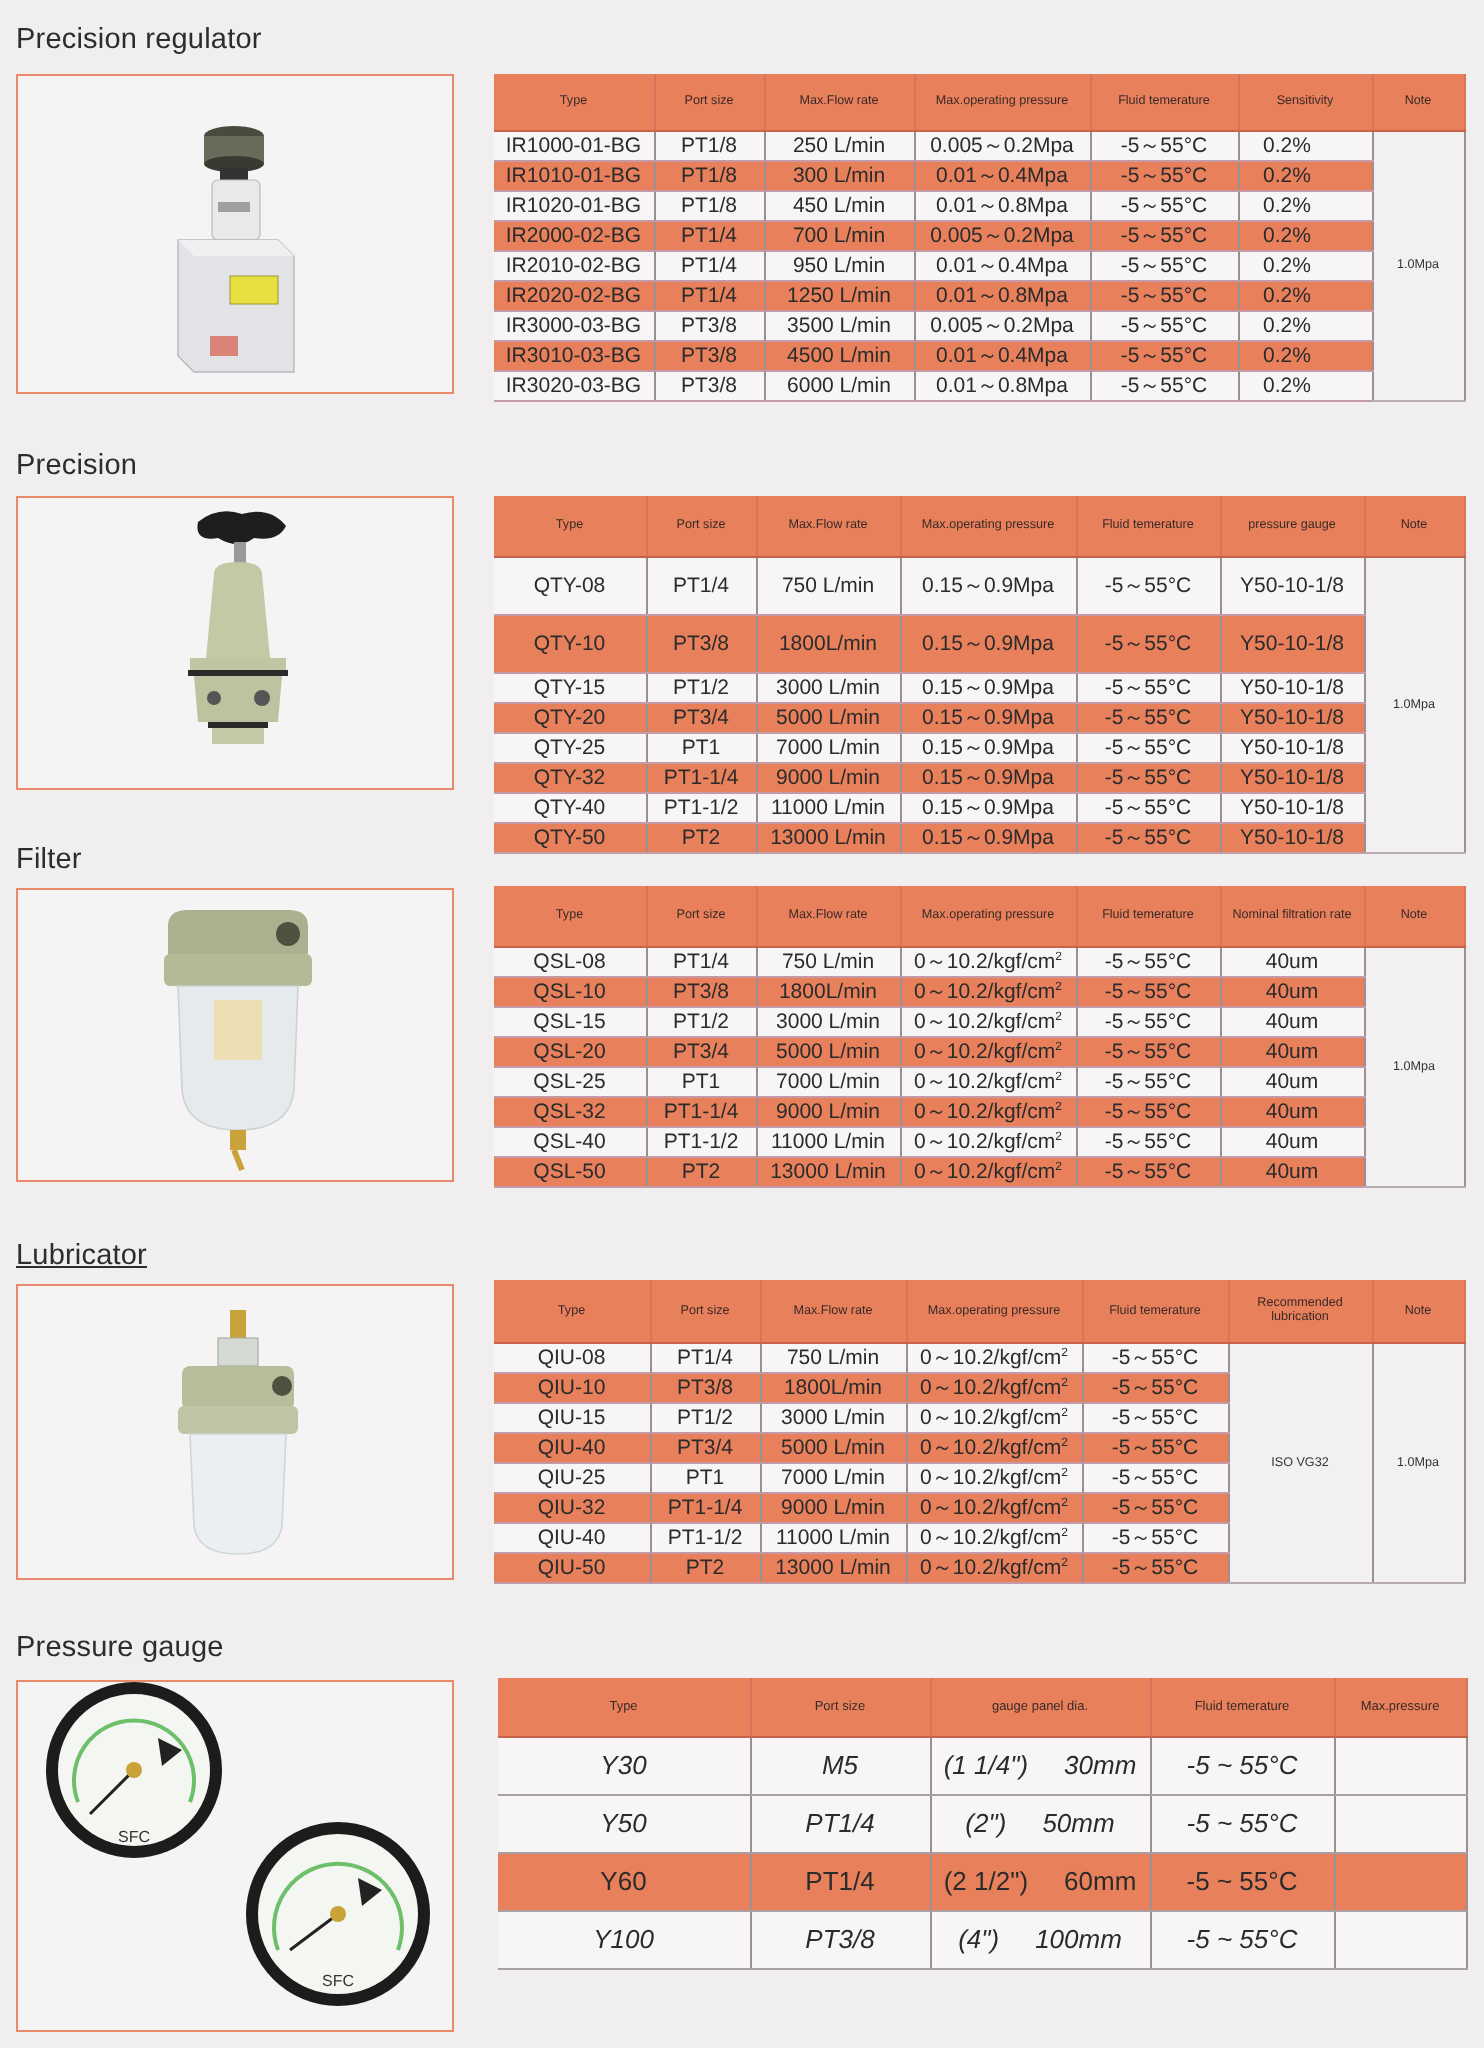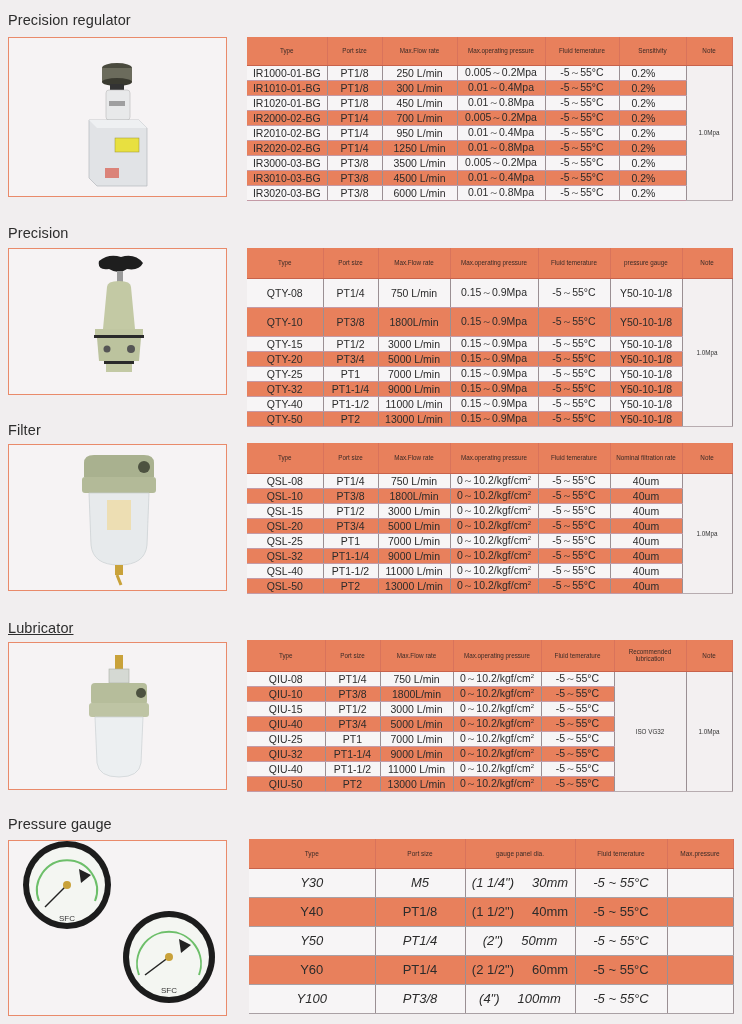--- a/index.html
+++ b/index.html
@@ -539,30 +539,20 @@
       <tr class="plain" style="height:29px">
         <td class="cell">Y30</td>
         <td class="cell">M5</td>
         <td class="cell"><span class="dia">
               <span>(1 1/4")</span>
               <span>30mm</span>
             </span></td>
         <td class="cell">-5 ~ 55°C</td>
         <td class="cell"></td>
       </tr>
-      <tr class="alt" style="height:29px">
-        <td class="cell">Y40</td>
-        <td class="cell">PT1/8</td>
-        <td class="cell"><span class="dia">
-              <span>(1 1/2")</span>
-              <span>40mm</span>
-            </span></td>
-        <td class="cell">-5 ~ 55°C</td>
-        <td class="cell"></td>
-      </tr>
       <tr class="plain" style="height:29px">
         <td class="cell">Y50</td>
         <td class="cell">PT1/4</td>
         <td class="cell"><span class="dia">
               <span>(2")</span>
               <span>50mm</span>
             </span></td>
         <td class="cell">-5 ~ 55°C</td>
         <td class="cell"></td>
       </tr>

